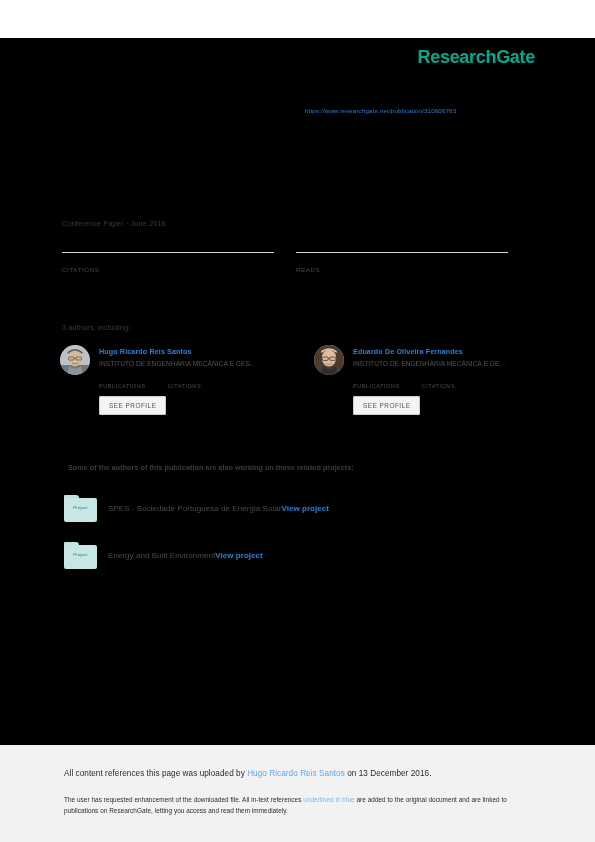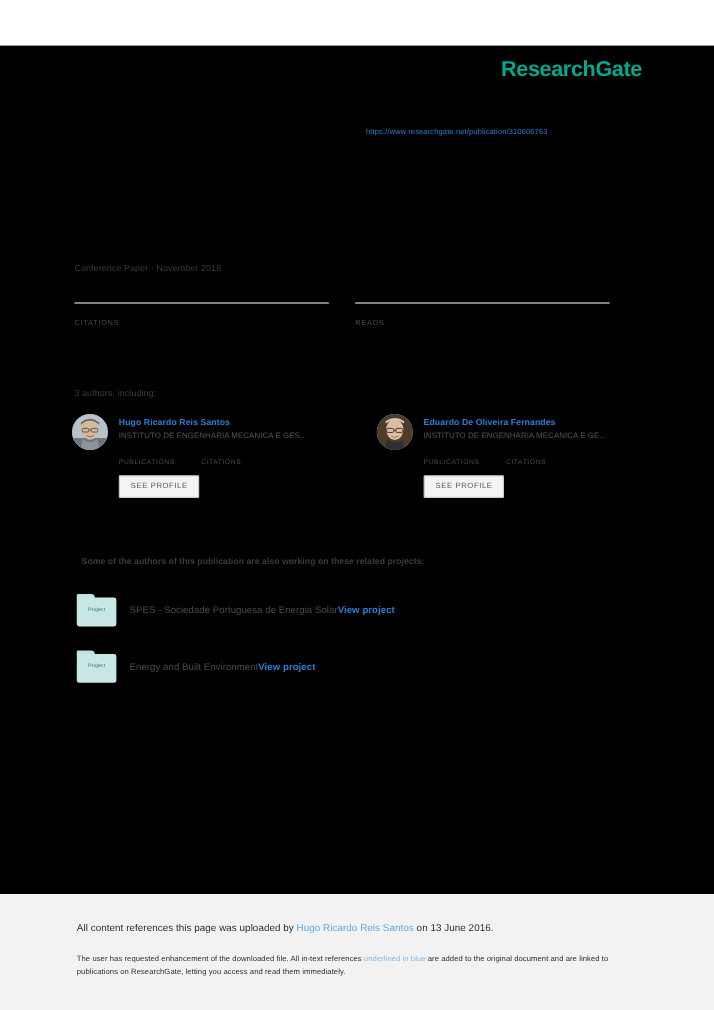--- a/index.html
+++ b/index.html
@@ -277,21 +277,21 @@
   <div class="top-white"></div>
   <div class="dark-area"></div>
   <div class="footer-area"></div>
 
   <div class="rg-logo">ResearchGate</div>
 
   <div class="rg-url">https://www.researchgate.net/publication/310606763</div>
 
   <div class="title-block"></div>
 
-  <div class="meta-line">Conference Paper · November 2016</div>
+  <div class="meta-line">Conference Paper · June 2016</div>
 
   <div class="stat-col left">
     <div class="stat-rule"></div>
     <div class="stat-num"></div>
     <div class="stat-label">CITATIONS</div>
   </div>
 
   <div class="stat-col right">
     <div class="stat-rule"></div>
     <div class="stat-num"></div>
@@ -397,20 +397,20 @@
       <div class="folder-tab"></div>
       <div class="folder-body"></div>
       <div class="folder-label">Project</div>
     </div>
     <div class="project-text">
       <span>SPES - Sociedade Portuguesa de Energia Solar</span><span class="view-project">View project</span>
     </div>
   </div>
 
   <div class="footer-line1">
-    <span>All content references this page was uploaded by </span><span class="footer-link">Hugo Ricardo Reis Santos</span><span> on 13 June 2016.</span>
+    <span>All content references this page was uploaded by </span><span class="footer-link">Hugo Ricardo Reis Santos</span><span> on 13 December 2016.</span>
   </div>
 
   <div class="footer-line2">
     <span>The user has requested enhancement of the downloaded file. All in-text references </span><span class="blue-note">underlined in blue</span><span> are added to the original document and are linked to publications on ResearchGate, letting you access and read them immediately.</span>
   </div>
 
 </div>
 
 </body></html>

